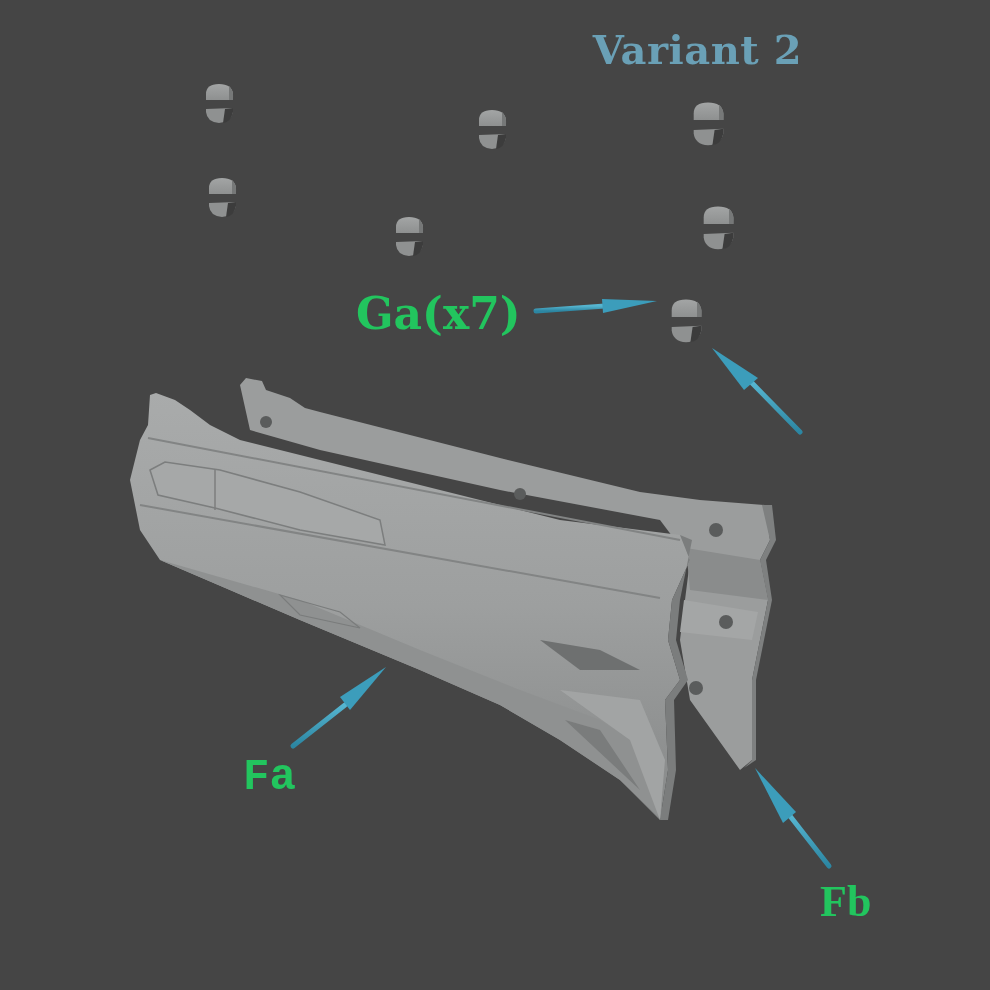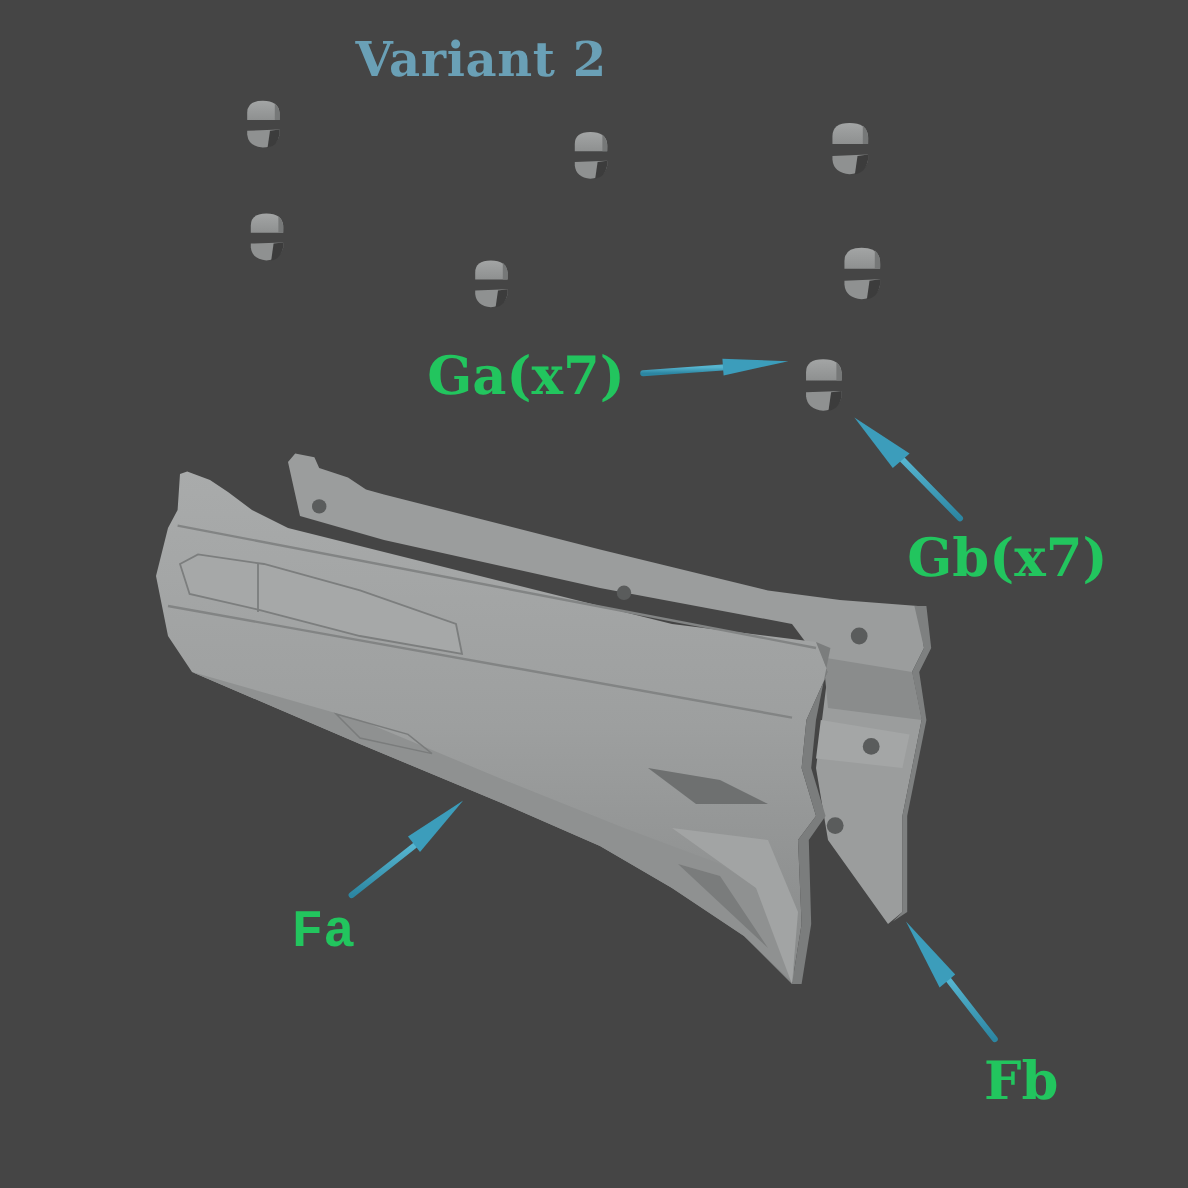--- a/index.html
+++ b/index.html
@@ -5,21 +5,21 @@
     html, body { margin: 0; padding: 0; }
     body {
       width: 990px; height: 990px; overflow: hidden;
       background: #454545;
       position: relative;
       font-family: "DejaVu Serif", "Liberation Serif", serif;
     }
     .canvas { position: absolute; left: 0; top: 0; width: 990px; height: 990px; }
     .title {
       position: absolute; left: 0; width: 802px; top: 26px;
-      text-align: center; font-size: 40px; font-weight: bold;
+      text-align: right; font-size: 40px; font-weight: bold;
       color: #6aa0b6; letter-spacing: 0.5px;
     }
     .label {
       position: absolute; font-weight: bold; font-size: 44px;
       color: #22c55e; white-space: nowrap;
     }
     svg { position: absolute; left: 0; top: 0; }
   </style>
 </head>
 <body>
@@ -119,17 +119,16 @@
       <line x1="293" y1="746" x2="345" y2="705" stroke="url(#arrowGrad)" stroke-width="5" stroke-linecap="round"></line>
       <polygon points="340,697 386,667 350,710" fill="#3c9dbb"></polygon>
     </g>
     <g>
       <line x1="829" y1="866" x2="790" y2="816" stroke="url(#arrowGrad)" stroke-width="5" stroke-linecap="round"></line>
       <polygon points="783,823 755,768 796,812" fill="#3c9dbb"></polygon>
     </g>
   </svg>
 
   <div class="label" style="left:356px; top:288px;">Ga(x7)</div>
-  <div class="label" style="left:756px; top:440px;">Gb(x7)</div>
   <div class="label" style="left:243px; top:752px;font-family:Liberation Mono, monospace;">Fa</div>
-  <div class="label" style="left:820px; top:876px;">Fb</div>
+  <div class="label" style="left:820px; top:876px;font-family:Liberation Serif, serif;">Fb</div>
 
 </div>
 
 </body></html>

